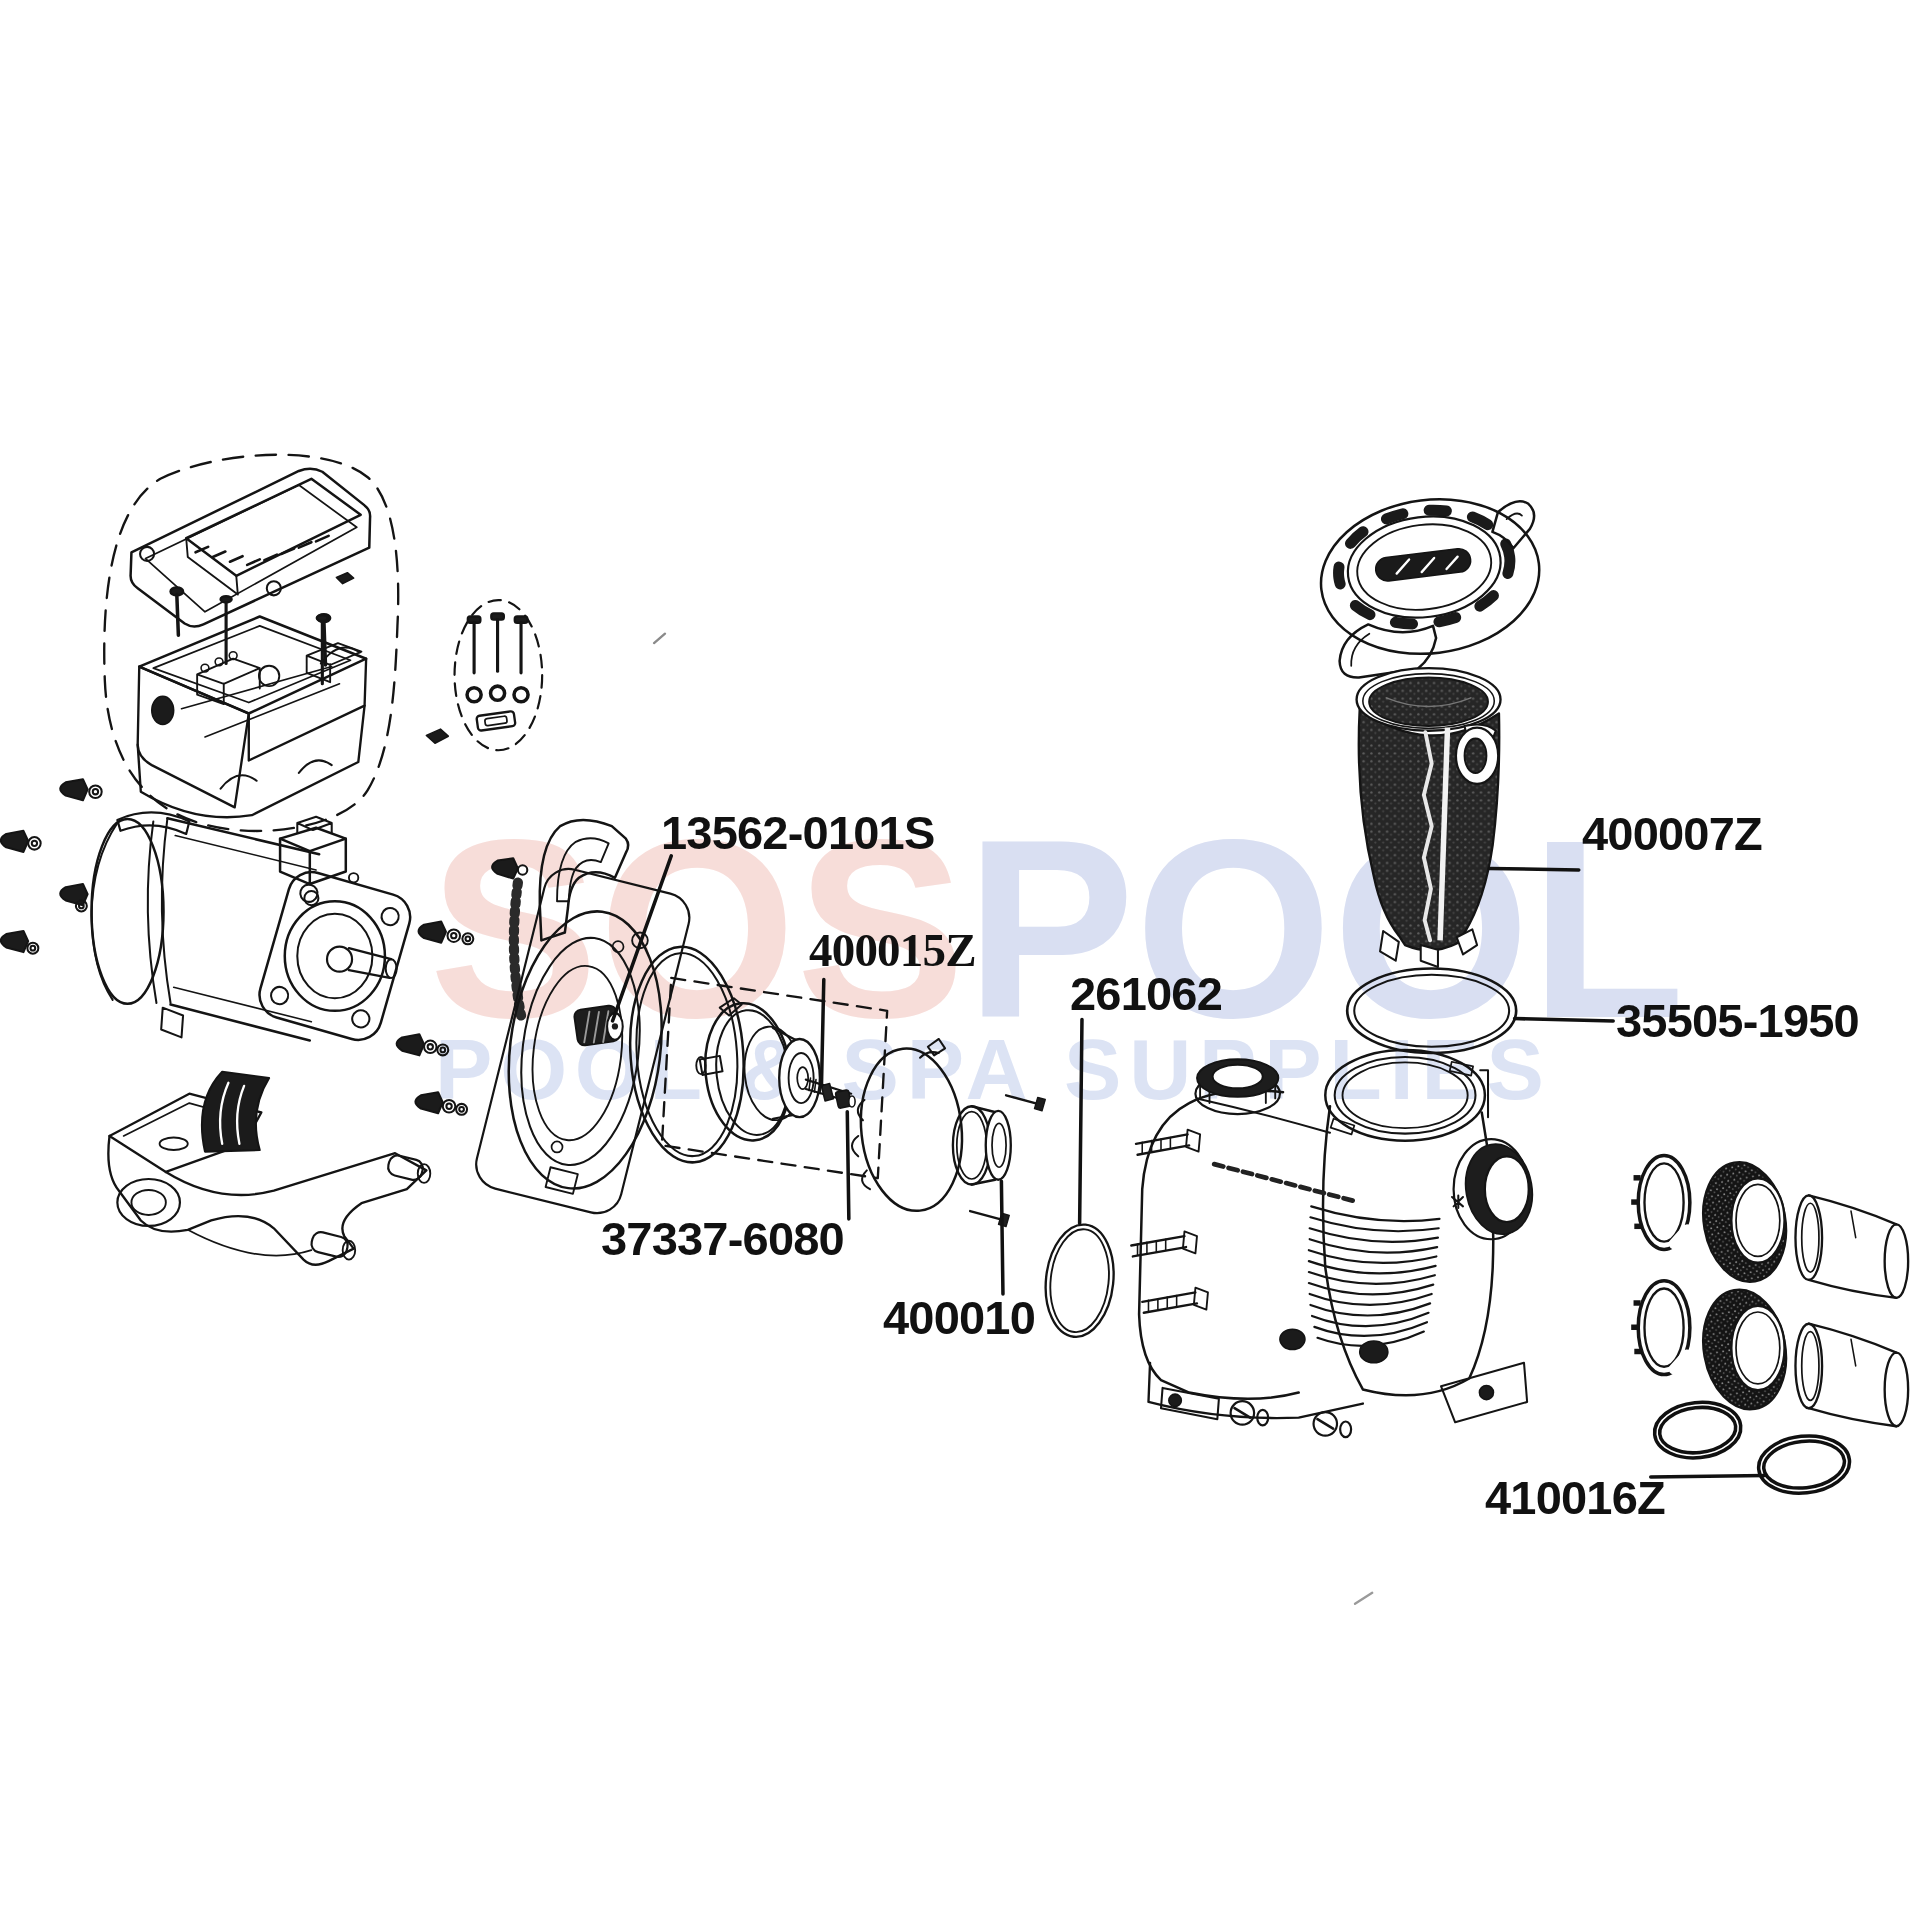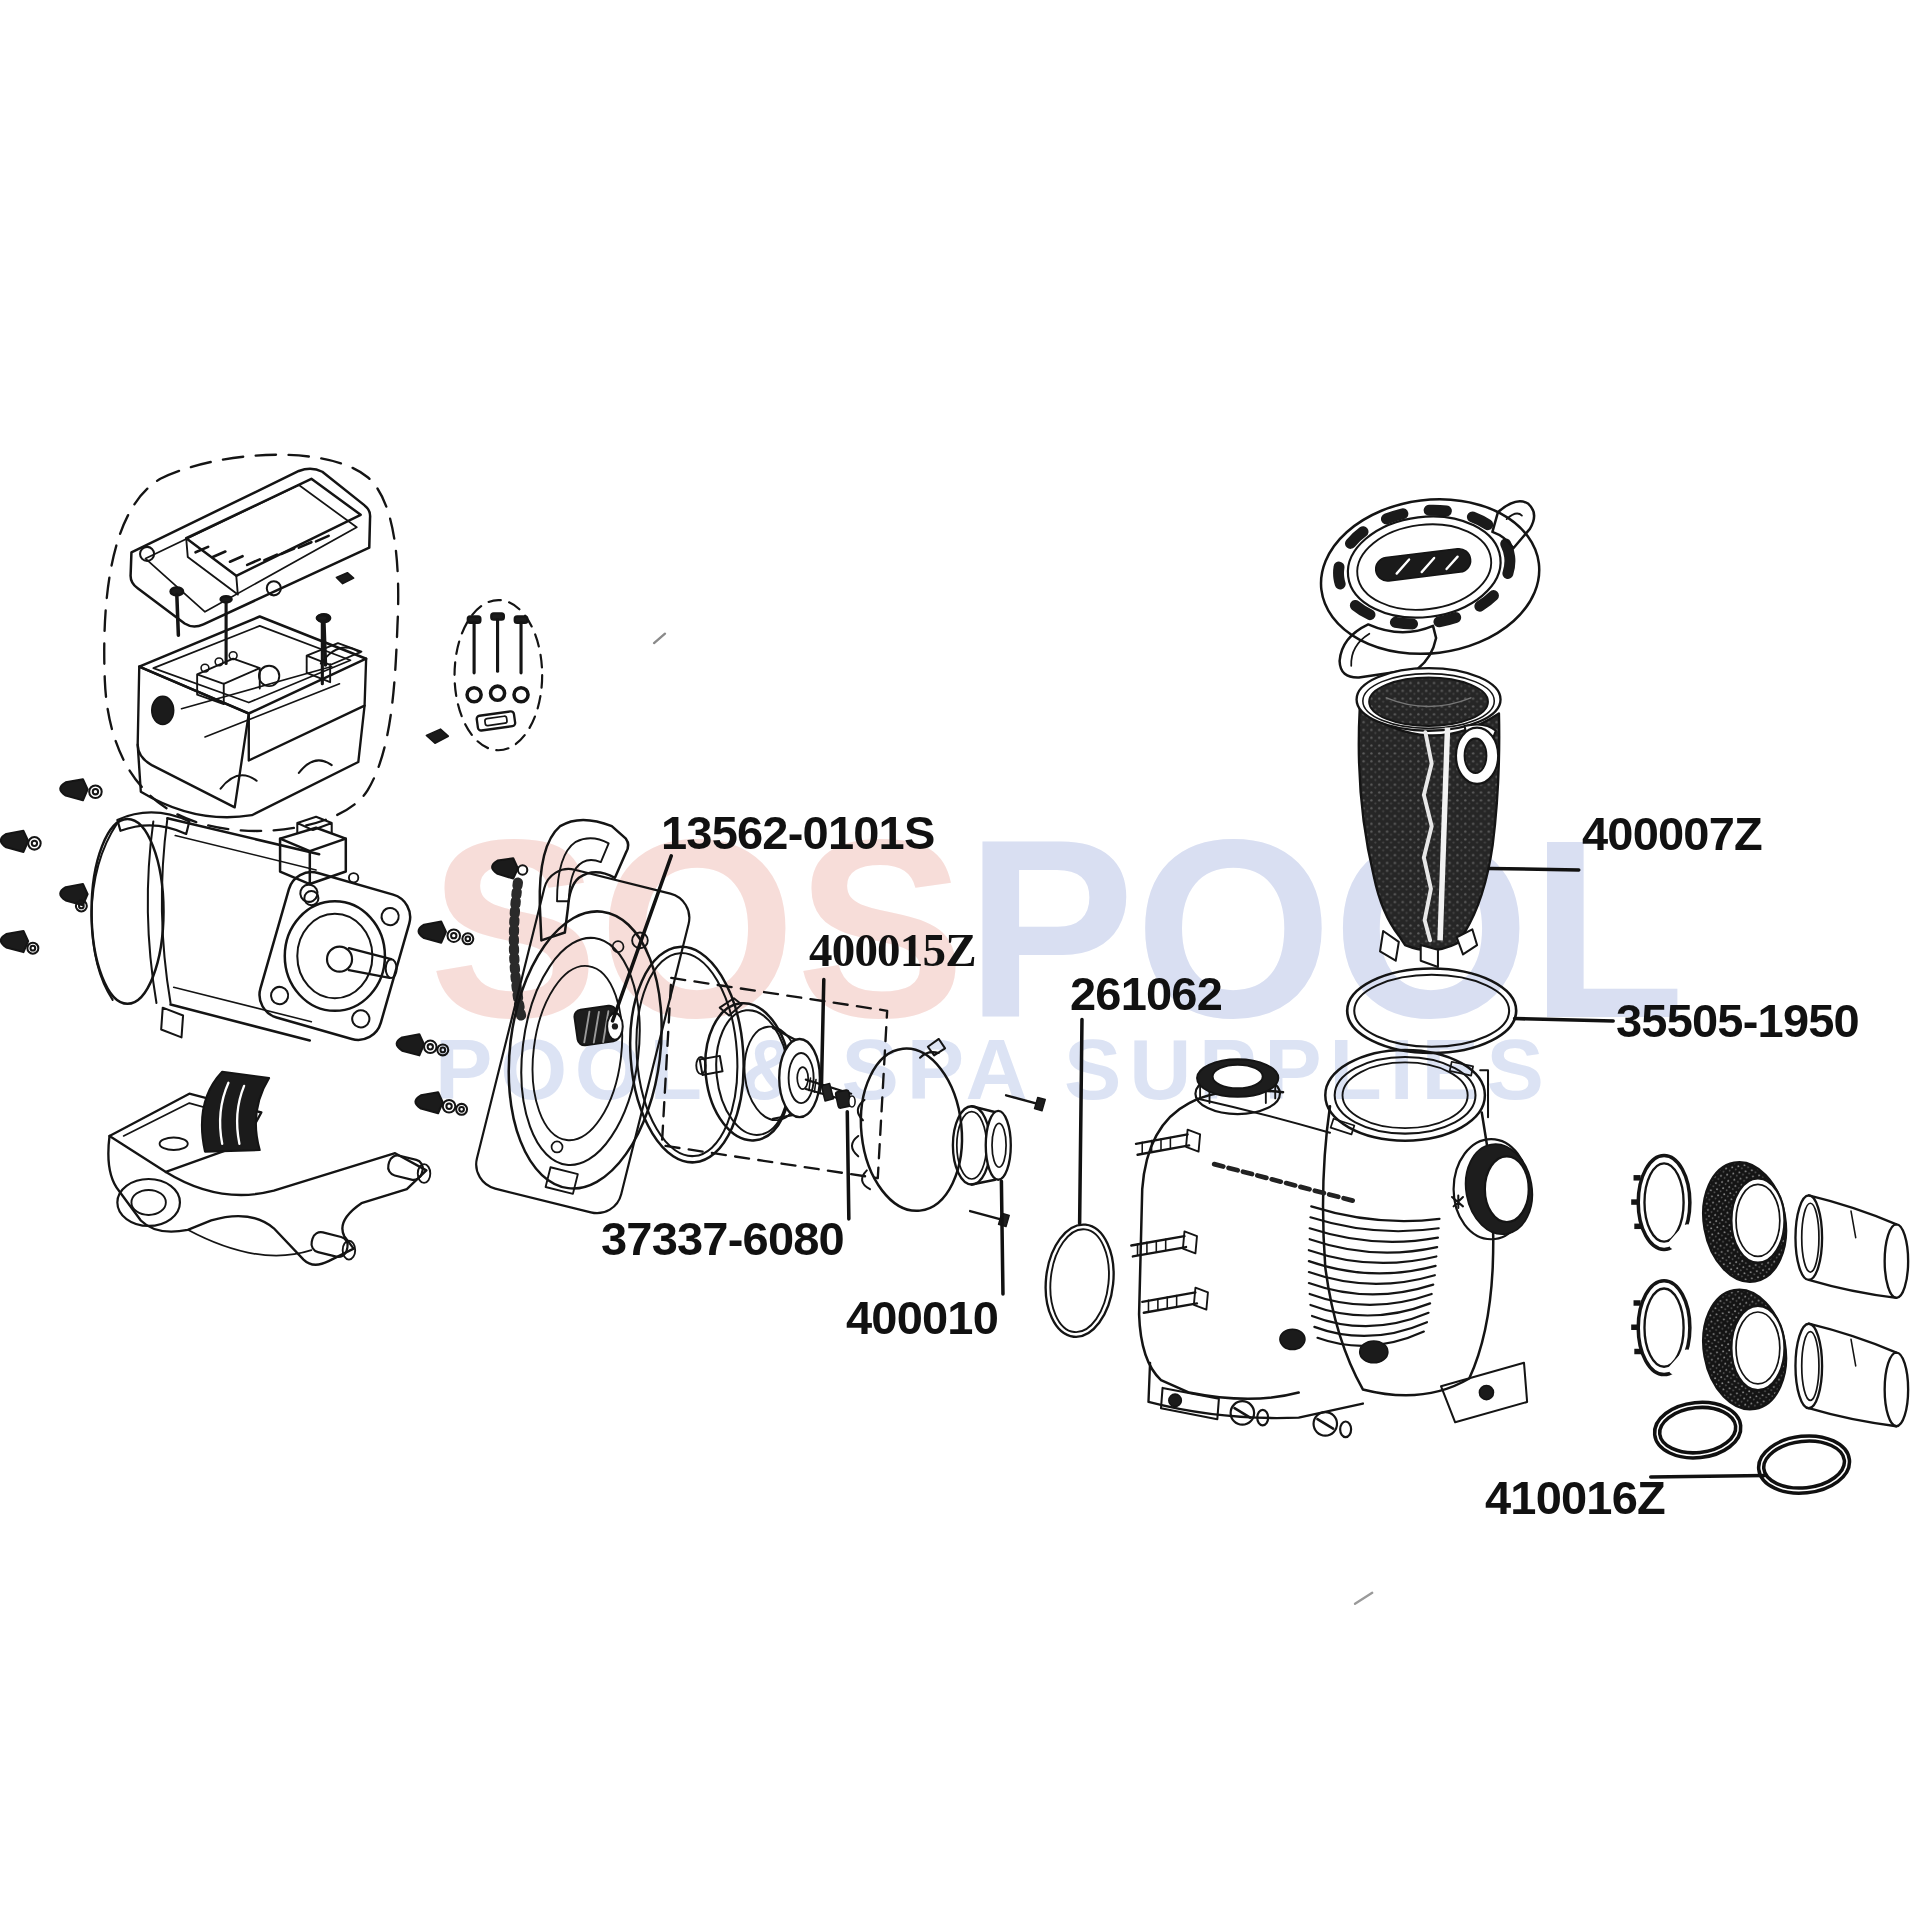--- a/index.html
+++ b/index.html
@@ -10,21 +10,21 @@
   .wm-main .seg1{color:#d9dff2;}
   .wm-sub{position:absolute;left:435px;top:1026px;font-size:86px;font-weight:700;line-height:1;letter-spacing:7.8px;color:#dce3f4;white-space:nowrap;z-index:1;}
   svg.art{position:absolute;left:0;top:0;z-index:2;}
   .plabel{position:absolute;font-size:47px;font-weight:700;letter-spacing:-0.8px;color:#111;line-height:1;white-space:nowrap;z-index:3;}
   .l1{left:661px;top:809px;}
   .l2{left:809px;top:927px;font-family:Liberation Serif, serif;}
   .l3{left:1070px;top:970px;}
   .l4{left:1582px;top:810px;}
   .l5{left:1616px;top:997px;}
   .l6{left:601px;top:1215px;}
-  .l7{left:846px;top:1294px;}
+  .l7{left:883px;top:1294px;}
   .l8{left:1485px;top:1474px;}
 </style>
 </head>
 <body>
 
 <div id="canvas">
 
   <div class="wm-main"><span class="seg0">SOS</span><span class="seg1">POOL</span></div>
   <div class="wm-sub">POOL &amp; SPA SUPPLIES</div>
 

